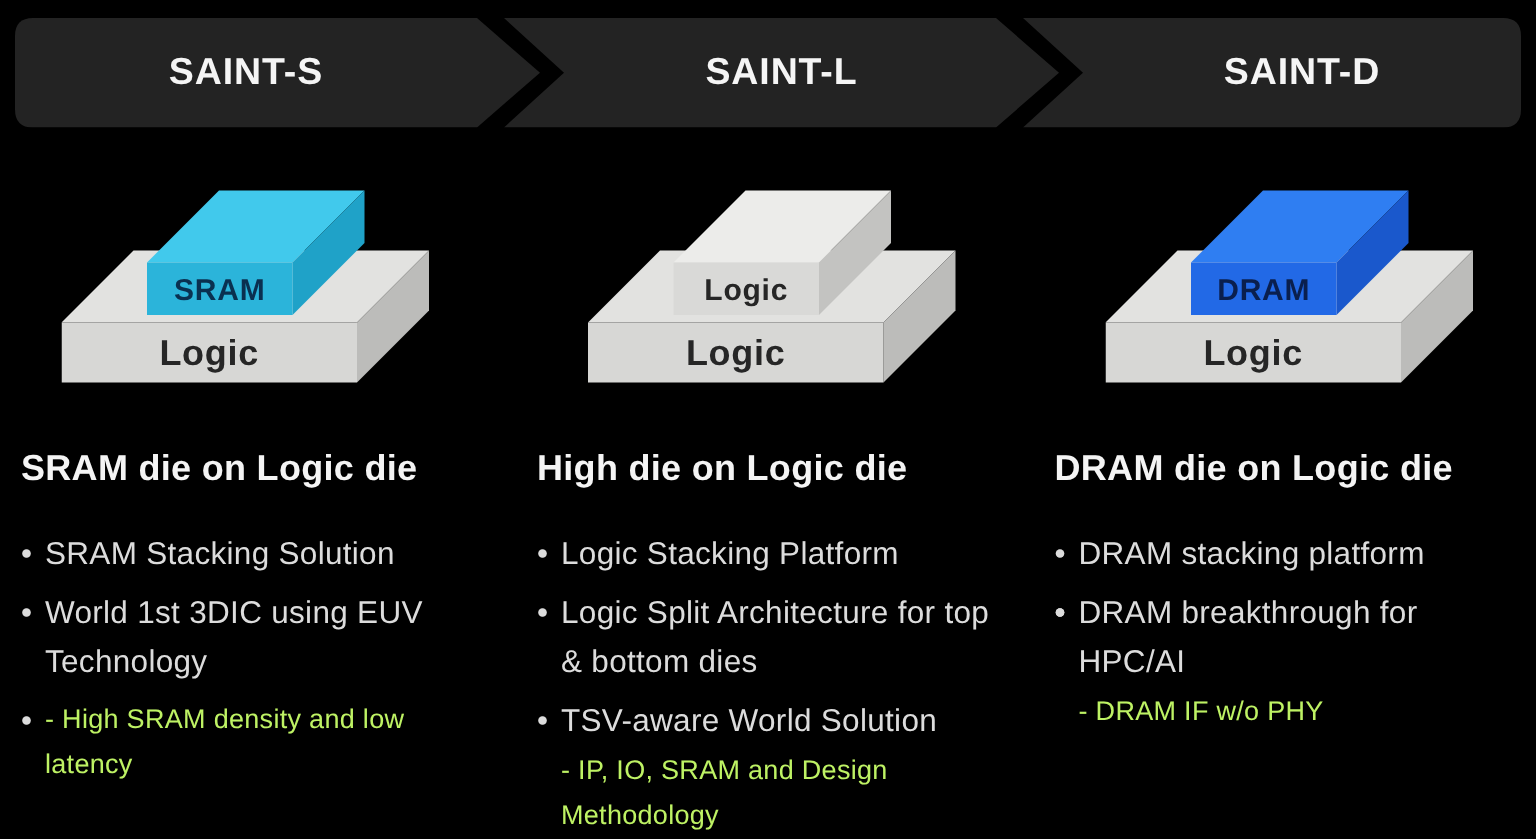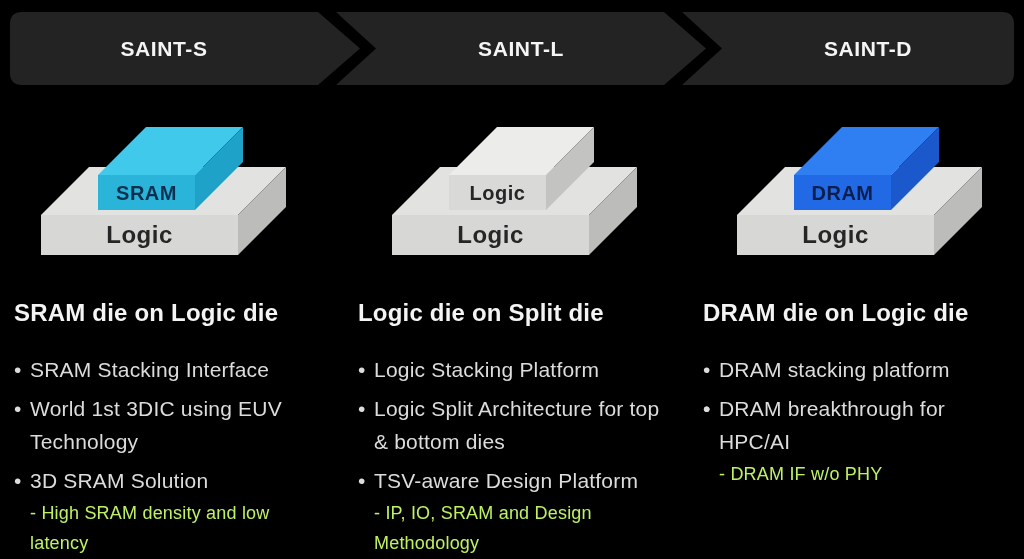--- a/index.html
+++ b/index.html
@@ -10,21 +10,21 @@
     position:relative;
     font-family:"Liberation Sans",sans-serif;
   }
   .stage{position:absolute;inset:0;}
 
   
   .banner{position:absolute;left:10px;top:12px;width:1004px;height:73px;}
   .banner svg{position:absolute;left:0;top:0;display:block;}
   .banner-label{
     position:absolute;top:0;height:70px;line-height:73px;
-    text-align:center;font-size:21px;font-weight:700;
+    text-align:center;font-size:25px;font-weight:700;
     color:#f5f5f5;letter-spacing:.6px;
   }
   .bl1{left:0;width:308px;}
   .bl2{left:326px;width:370px;text-align:center;}
   .bl3{left:712px;width:292px;}
 
   
   .col{position:absolute;top:120px;}
   .col1{left:14px;width:300px;}
   .col2{left:358px;width:312px;}
@@ -81,62 +81,61 @@
       <polygon points="57,55 105,7 202,7 154,55" fill="#41c9ec"></polygon>
       <polygon points="154,55 202,7 202,42 154,90" fill="#1fa2c8"></polygon>
       <polygon points="57,55 154,55 154,90 57,90" fill="#2bb4da"></polygon>
       <text class="die-label top-die-label" x="105.5" y="80" text-anchor="middle" fill="#0a3050">SRAM</text>
       <text class="die-label base-die-label" x="98.5" y="123" text-anchor="middle" fill="#262626">Logic</text>
     </svg>
     <h2 class="heading">SRAM die on Logic die</h2>
     <ul class="bullets">
       <li>
         <span class="dot">•</span>
-        <span class="btxt">SRAM Stacking Interface</span>
+        <span class="btxt">SRAM Stacking Solution</span>
         
       </li>
       <li>
         <span class="dot">•</span>
         <span class="btxt">World 1st 3DIC using EUV Technology</span>
         
       </li>
       <li>
         <span class="dot">•</span>
-        <span class="btxt">3D SRAM Solution</span>
         <div class="sub">- High SRAM density and low latency</div>
       </li>
     </ul>
   </section>
 
   <section class="col col2">
     <svg class="chip" width="248" height="136" viewBox="0 0 248 136">
       <polygon points="0,95 48,47 245,47 197,95" fill="#e2e2e0"></polygon>
       <polygon points="197,95 245,47 245,87 197,135" fill="#bcbcba"></polygon>
       <polygon points="0,95 197,95 197,135 0,135" fill="#d7d7d5"></polygon>
       <polygon points="57,55 105,7 202,7 154,55" fill="#ececea"></polygon>
       <polygon points="154,55 202,7 202,42 154,90" fill="#c3c3c1"></polygon>
       <polygon points="57,55 154,55 154,90 57,90" fill="#d9d9d7"></polygon>
       <text class="die-label top-die-label" x="105.5" y="80" text-anchor="middle" fill="#262626">Logic</text>
       <text class="die-label base-die-label" x="98.5" y="123" text-anchor="middle" fill="#262626">Logic</text>
     </svg>
-    <h2 class="heading">Logic die on Split die</h2>
+    <h2 class="heading">High die on Logic die</h2>
     <ul class="bullets">
       <li>
         <span class="dot">•</span>
         <span class="btxt">Logic Stacking Platform</span>
         
       </li>
       <li>
         <span class="dot">•</span>
         <span class="btxt">Logic Split Architecture for top &amp; bottom dies</span>
         
       </li>
       <li>
         <span class="dot">•</span>
-        <span class="btxt">TSV-aware Design Platform</span>
+        <span class="btxt">TSV-aware World Solution</span>
         <div class="sub">- IP, IO, SRAM and Design Methodology</div>
       </li>
     </ul>
   </section>
 
   <section class="col col3">
     <svg class="chip" width="248" height="136" viewBox="0 0 248 136">
       <polygon points="0,95 48,47 245,47 197,95" fill="#e2e2e0"></polygon>
       <polygon points="197,95 245,47 245,87 197,135" fill="#bcbcba"></polygon>
       <polygon points="0,95 197,95 197,135 0,135" fill="#d7d7d5"></polygon>

